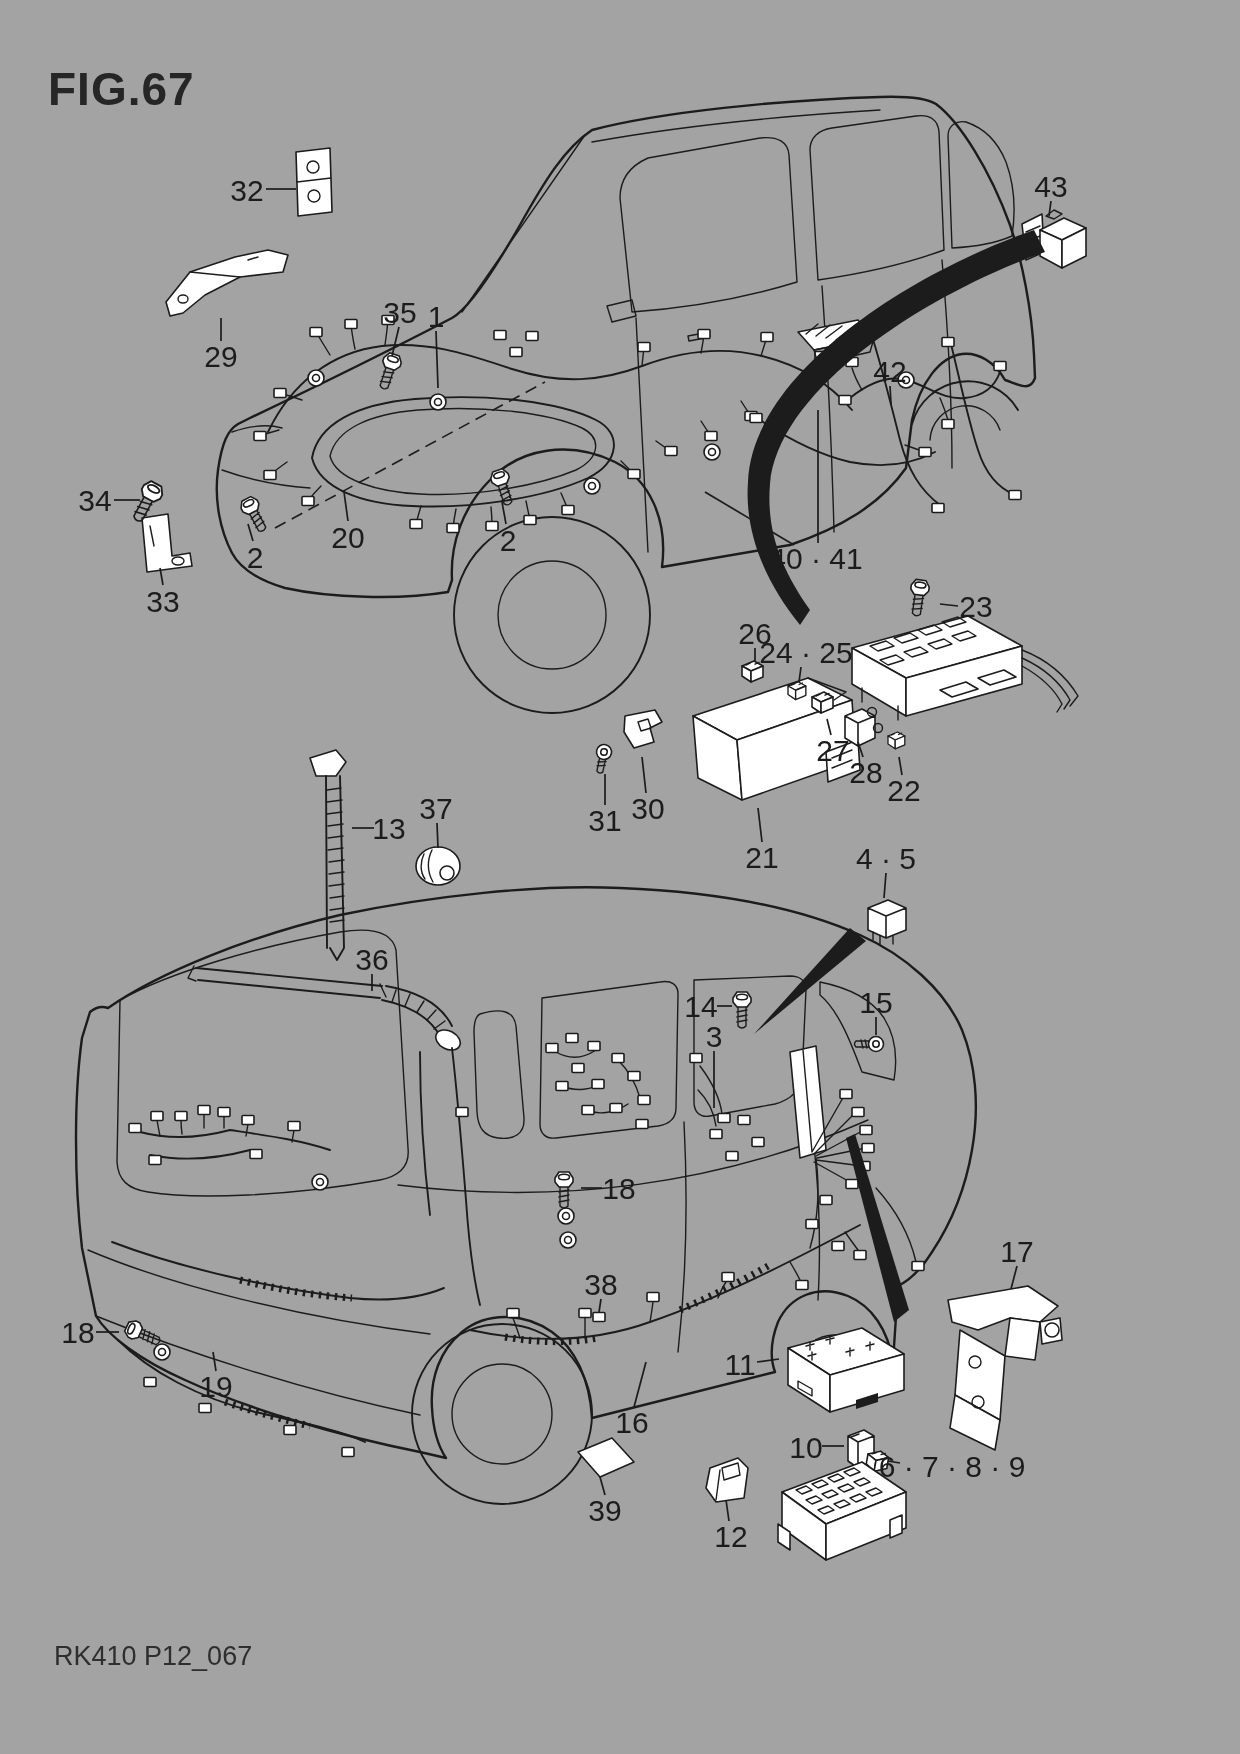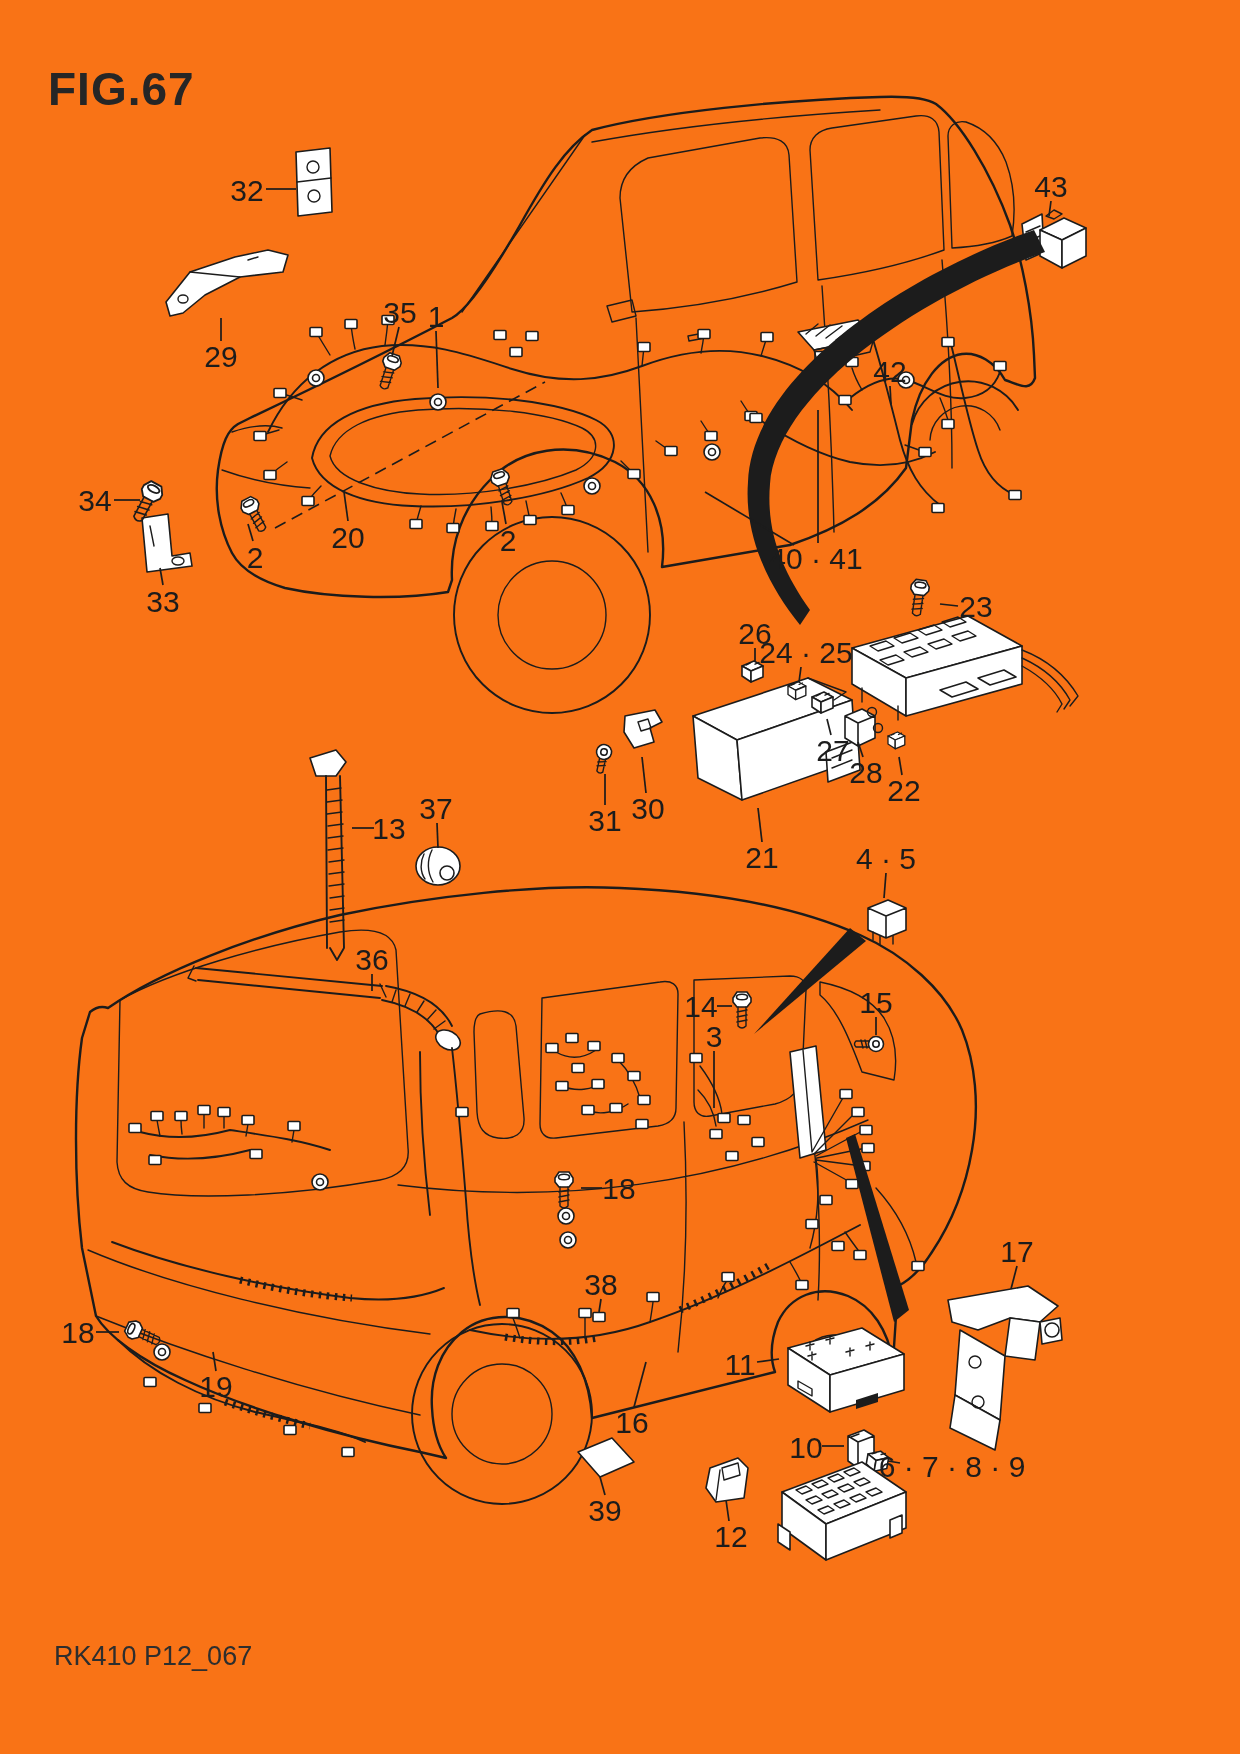--- a/index.html
+++ b/index.html
@@ -1,18 +1,18 @@
 <!DOCTYPE html>
 <html><head>
 <meta charset="utf-8">
 <style>
   html,body { margin:0; padding:0; background:#e8e8e8; }
   #page {
     position:relative; width:1240px; height:1754px; margin:0 auto;
-    background:#f97316; overflow:hidden;
+    background:#a3a3a3; overflow:hidden;
     font-family:"Liberation Sans", sans-serif; color:#1c1c1c;
   }
   #fig-title {
     position:absolute; left:48px; top:62px;
     font-size:46px; font-weight:600; letter-spacing:1px; color:#262626;
   }
   #footer { position:absolute; left:54px; top:1638px; font-size:27px; color:#2e2e2e; line-height:36px; }
   #diagram { position:absolute; left:0; top:0; }
 
   .bd  { fill:none; stroke:#1c1c1c; stroke-width:2.4; stroke-linecap:round; stroke-linejoin:round; }

